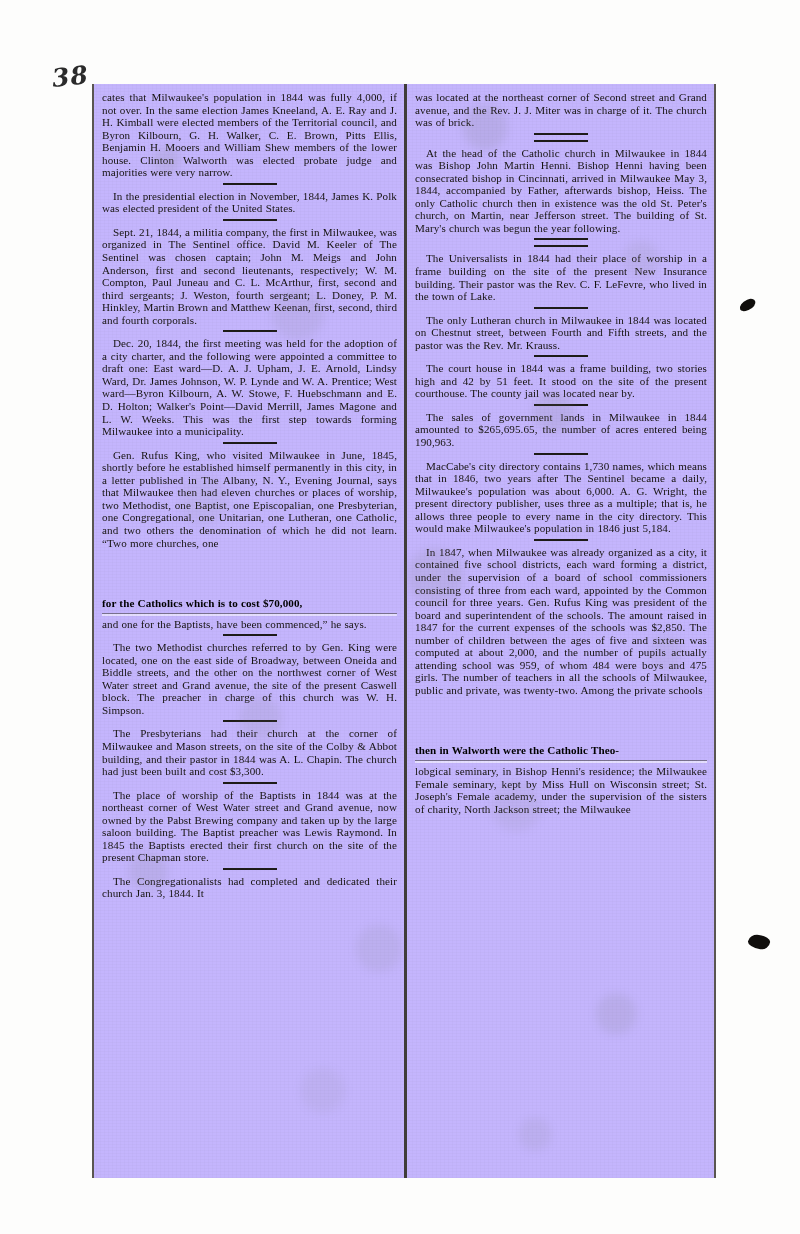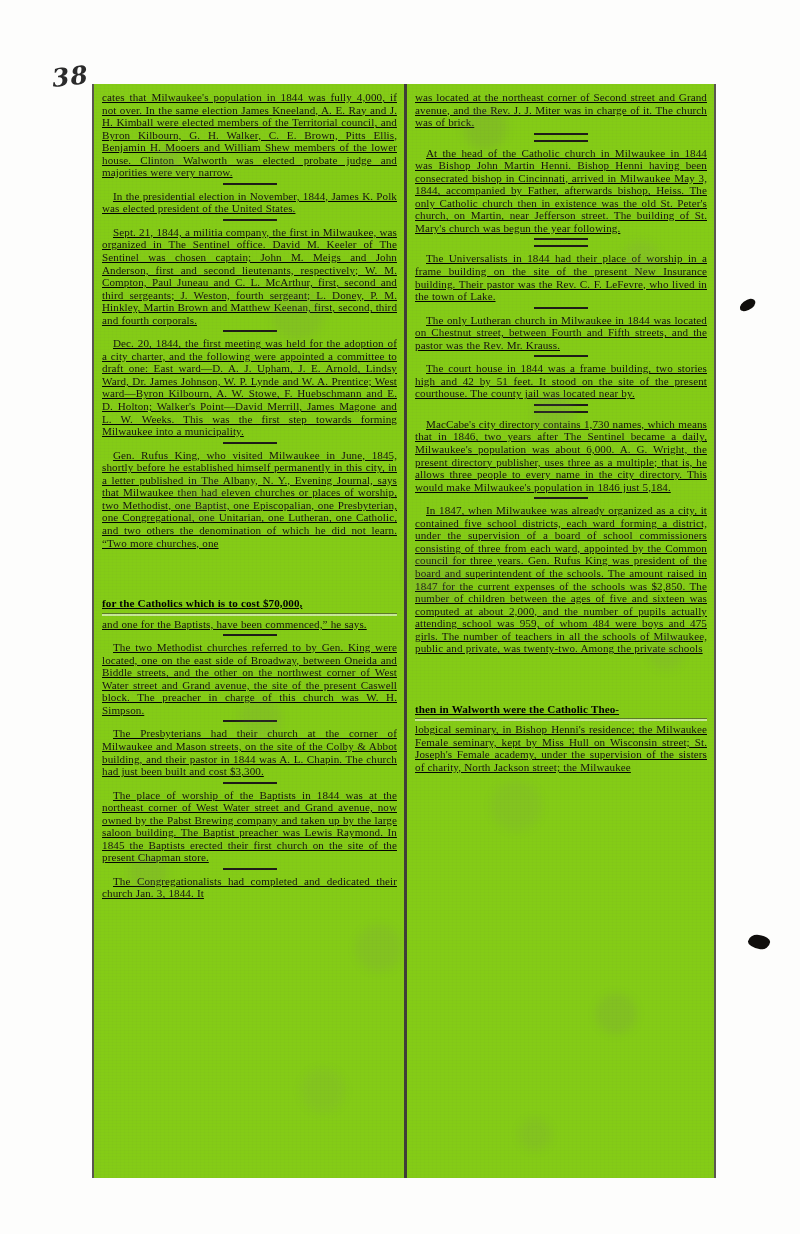--- a/index.html
+++ b/index.html
@@ -37,25 +37,24 @@
     font-weight: 600;
   }
 
   
   #clipping {
     position: absolute;
     left: 92px;
     top: 84px;
     width: 624px;
     height: 1094px;
-    background: #84cc16;
+    background: #c4b5fd;
     display: flex;
     flex-direction: row;
     box-sizing: border-box;
-    text-decoration: underline;
   }
 
   
   #clipping::before {
     content: "";
     position: absolute;
     inset: 0;
     pointer-events: none;
     z-index: 3;
     opacity: .5;
@@ -201,20 +200,21 @@
         <div class="rule"></div>
         <p class="para">At the head of the Catholic church in Milwaukee in 1844 was Bishop John Martin Henni. Bishop Henni having been consecrated bishop in Cincinnati, arrived in Milwaukee May 3, 1844, accompanied by Father, afterwards bishop, Heiss. The only Catholic church then in existence was the old St. Peter's church, on Martin, near Jefferson street. The building of St. Mary's church was begun the year following.</p>
         <div class="rule"></div>
         <div class="rule"></div>
         <p class="para">The Universalists in 1844 had their place of worship in a frame building on the site of the present New Insurance building. Their pastor was the Rev. C. F. LeFevre, who lived in the town of Lake.</p>
         <div class="rule"></div>
         <p class="para">The only Lutheran church in Milwaukee in 1844 was located on Chestnut street, between Fourth and Fifth streets, and the pastor was the Rev. Mr. Krauss.</p>
         <div class="rule"></div>
         <p class="para">The court house in 1844 was a frame building, two stories high and 42 by 51 feet. It stood on the site of the present courthouse. The county jail was located near by.</p>
         <div class="rule"></div>
+        <p class="para">The sales of government lands in Milwaukee in 1844 amounted to $265,695.65, the number of acres entered being 190,963.</p>
         <div class="rule"></div>
         <p class="para">MacCabe's city directory contains 1,730 names, which means that in 1846, two years after The Sentinel became a daily, Milwaukee's population was about 6,000. A. G. Wright, the present directory publisher, uses three as a multiple; that is, he allows three people to every name in the city directory. This would make Milwaukee's population in 1846 just 5,184.</p>
         <div class="rule"></div>
         <p class="para">In 1847, when Milwaukee was already organized as a city, it contained five school districts, each ward forming a district, under the supervision of a board of school commissioners consisting of three from each ward, appointed by the Common council for three years. Gen. Rufus King was president of the board and superintendent of the schools. The amount raised in 1847 for the current expenses of the schools was $2,850. The number of children between the ages of five and sixteen was computed at about 2,000, and the number of pupils actually attending school was 959, of whom 484 were boys and 475 girls. The number of teachers in all the schools of Milwaukee, public and private, was twenty-two. Among the private schools</p>
         <p class="para no-indent inked">then in Walworth were the Catholic Theo-</p>
         <div class="seam"></div>
         <p class="para no-indent">lobgical seminary, in Bishop Henni's residence; the Milwaukee Female seminary, kept by Miss Hull on Wisconsin street; St. Joseph's Female academy, under the supervision of the sisters of charity, North Jackson street; the Milwaukee</p>
       </div>
 
   </div>

